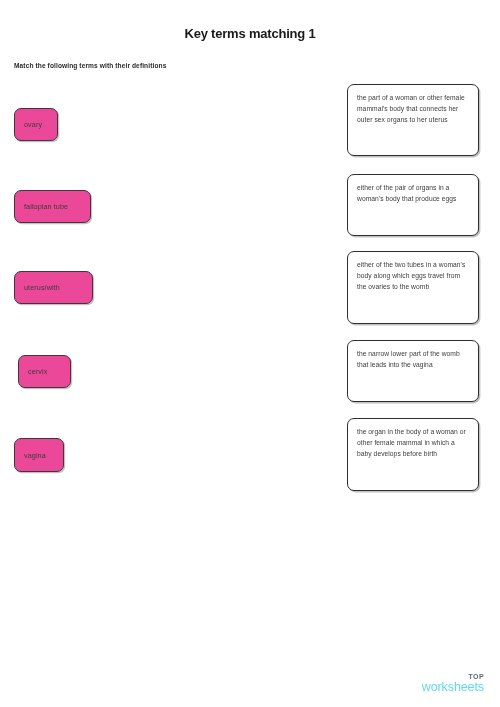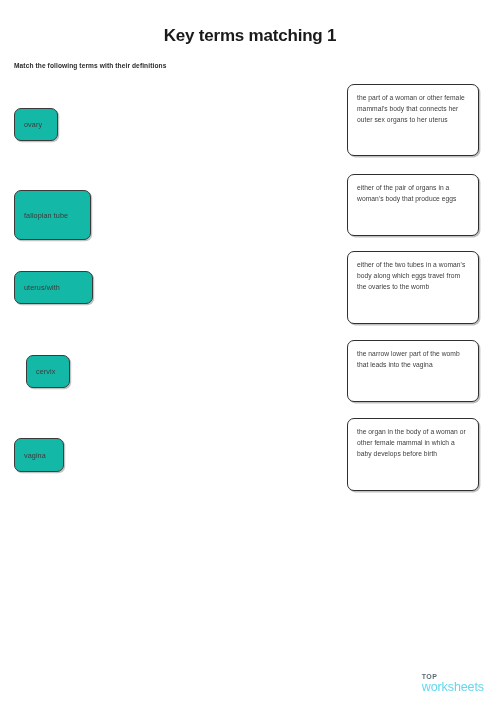--- a/index.html
+++ b/index.html
@@ -20,21 +20,21 @@
     position: absolute;
     inset: 0;
   }
 
   .worksheet-title {
     position: absolute;
     top: 26px;
     left: 0;
     width: 500px;
     text-align: center;
-    font-size: 17px;
+    font-size: 13px;
     font-weight: bold;
     color: #1a1a1a;
     letter-spacing: -0.2px;
   }
 
   .instruction {
     position: absolute;
     top: 62px;
     left: 14px;
     font-size: 6.6px;
@@ -47,38 +47,38 @@
   .terms-column {
     position: absolute;
     left: 14px;
     top: 84px;
     width: 150px;
   }
   .term-card {
     position: absolute;
     border: 1px solid #3a3a3a;
     border-radius: 7px;
-    background: #14b8a6;
+    background: #ec4899;
     box-sizing: border-box;
     display: flex;
     align-items: center;
     box-shadow: 1.2px 1.2px 0 rgba(120,120,120,0.45);
   }
   .term-label {
     font-size: 7.2px;
     color: #3b3b3b;
     padding: 0 9px;
     white-space: nowrap;
     letter-spacing: 0.1px;
   }
 
   .term-card.t0 { left: 0px;  top: 24px;  width: 44px; height: 33px; }
-  .term-card.t1 { left: 0px;  top: 106px; width: 77px; height: 50px; }
+  .term-card.t1 { left: 0px;  top: 106px; width: 77px; height: 33px; }
   .term-card.t2 { left: 0px;  top: 187px; width: 79px; height: 33px; }
-  .term-card.t3 { left: 12px;  top: 271px; width: 44px; height: 33px; }
+  .term-card.t3 { left: 4px;  top: 271px; width: 53px; height: 33px; }
   .term-card.t4 { left: 0px;  top: 354px; width: 50px; height: 34px; }
 
   
   .definitions-column {
     position: absolute;
     left: 347px;
     top: 84px;
     width: 140px;
   }
   .definition-card {
@@ -103,21 +103,21 @@
   .definition-card.d1 { top: 90px;  height: 62px; }
   .definition-card.d2 { top: 167px; height: 73px; }
   .definition-card.d3 { top: 256px; height: 62px; }
   .definition-card.d4 { top: 334px; height: 73px; }
 
   
   .brand {
     position: absolute;
     right: 16px;
     bottom: 14px;
-    text-align: left;
+    text-align: right;
     line-height: 1;
   }
   .brand-top {
     font-size: 7px;
     font-weight: bold;
     color: #5c6b73;
     letter-spacing: 0.4px;
     display: block;
     margin-bottom: 1px;
   }

